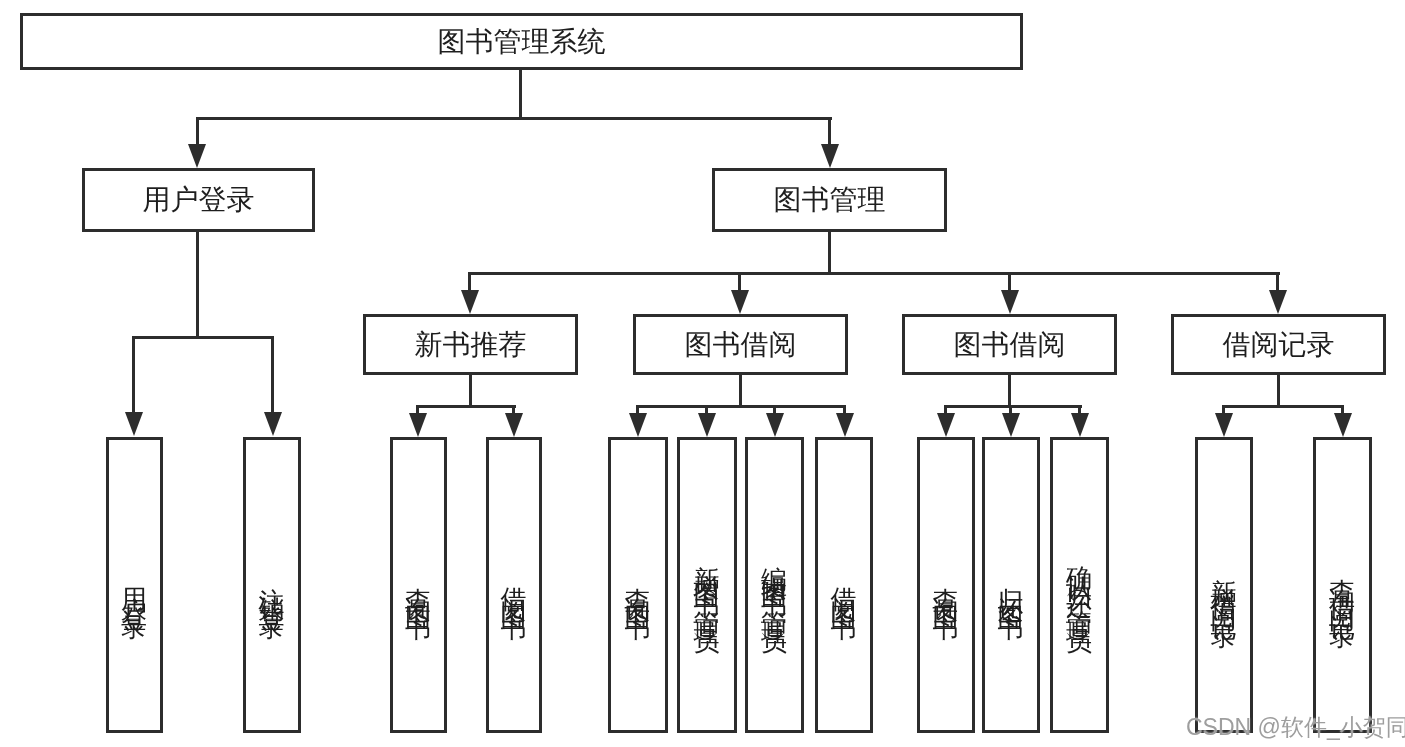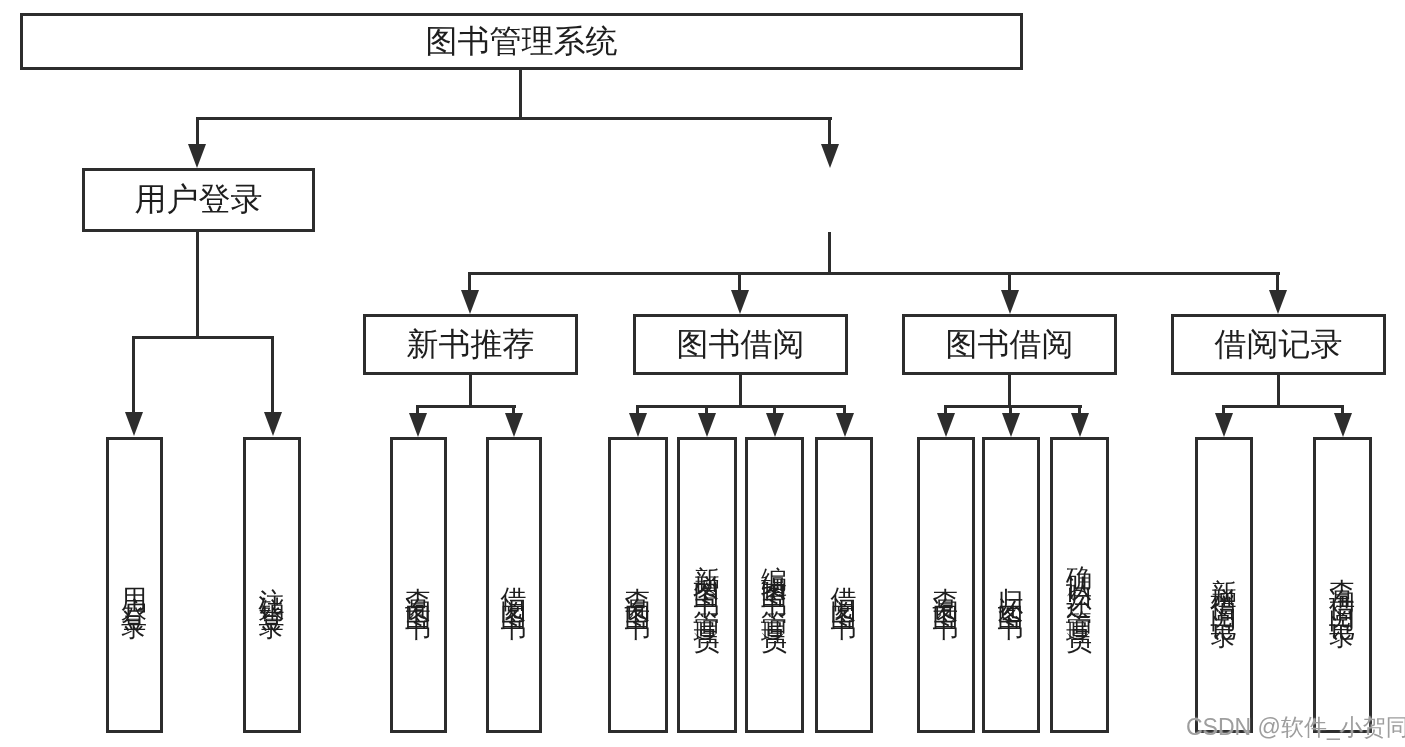--- a/index.html
+++ b/index.html
@@ -3,21 +3,21 @@
 <meta charset="utf-8">
 <style>
   html,body{margin:0;padding:0;background:#ffffff;}
   .canvas{
     position:relative;width:1405px;height:747px;background:#ffffff;overflow:hidden;
     font-family:"Liberation Sans","DejaVu Sans",sans-serif;color:#1e1e1e;
   }
   .box{
     position:absolute;background:#ffffff;border:3px solid #2d2d2d;box-sizing:border-box;
     display:flex;align-items:center;justify-content:center;
-    font-size:32px;color:#1e1e1e;text-align:center;white-space:nowrap;
+    font-size:28px;color:#1e1e1e;text-align:center;white-space:nowrap;
   }
   .vbox{
     writing-mode:vertical-rl;font-size:26px;letter-spacing:9px;line-height:1;
     padding:4px 0;white-space:normal;
   }
   .vl{position:absolute;width:3px;background:#2d2d2d;}
   .hl{position:absolute;height:3px;background:#2d2d2d;}
   .arrow{
     position:absolute;width:0;height:0;
     border-left:9px solid transparent;border-right:9px solid transparent;
@@ -36,20 +36,21 @@
   <div class="box" style="left:20px;top:13px;width:1003px;height:57px">图书管理系统</div>
 
   <div class="vl" style="left:519px;top:69px;height:50px"></div>
   <div class="hl" style="left:196px;top:117px;width:636px"></div>
   <div class="vl" style="left:196px;top:117px;height:29px"></div>
   <div class="arrow" style="left:188px;top:144px"></div>
   <div class="vl" style="left:828px;top:117px;height:29px"></div>
   <div class="arrow" style="left:821px;top:144px"></div>
 
   <div class="box" style="left:82px;top:168px;width:233px;height:64px">用户登录</div>
+  <div class="box" style="left:712px;top:168px;width:235px;height:64px">图书管理</div>
 
   <div class="vl" style="left:196px;top:232px;height:106px"></div>
   <div class="hl" style="left:132px;top:336px;width:142px"></div>
   <div class="vl" style="left:132px;top:336px;height:78px"></div>
   <div class="arrow" style="left:125px;top:412px"></div>
   <div class="vl" style="left:271px;top:336px;height:78px"></div>
   <div class="arrow" style="left:264px;top:412px"></div>
 
   <div class="vl" style="left:828px;top:232px;height:43px"></div>
   <div class="hl" style="left:468px;top:272px;width:812px"></div>

